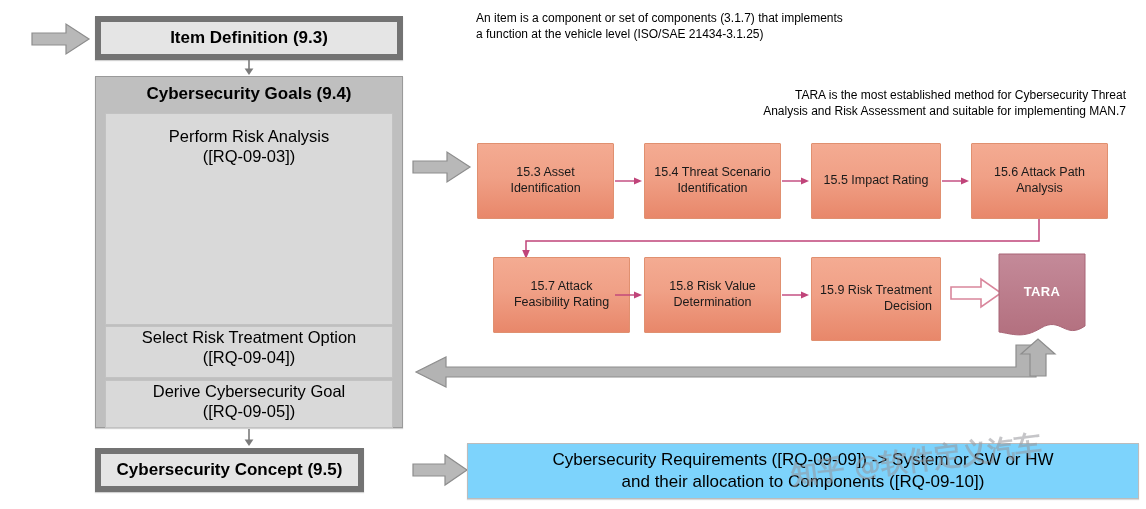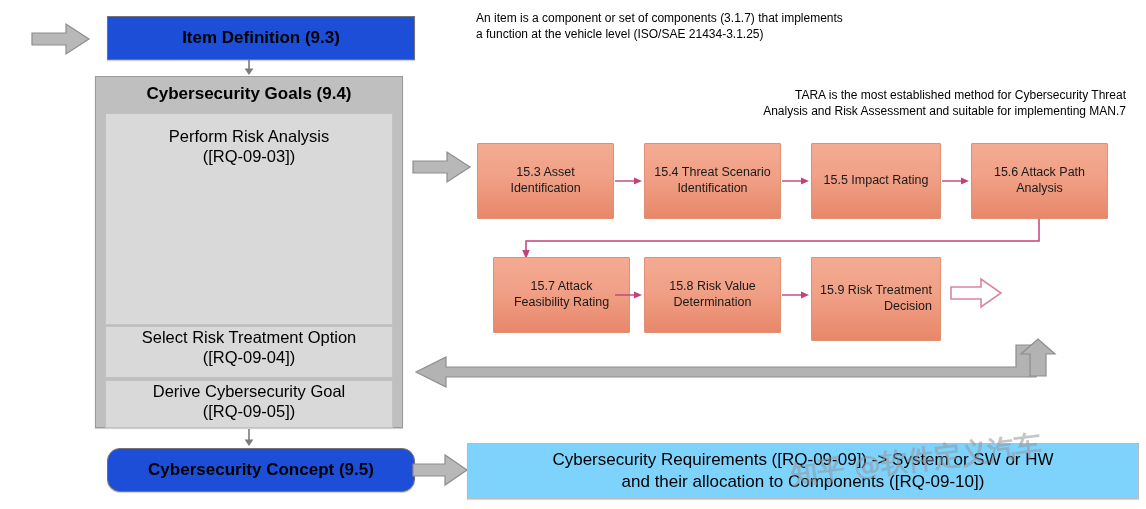--- a/index.html
+++ b/index.html
@@ -8,29 +8,28 @@
     font-family:"Liberation Sans","DejaVu Sans",sans-serif;
     color:#000;
   }
   #stage{position:absolute;left:0;top:0;width:1146px;height:509px;}
 
   
   .abs{position:absolute;box-sizing:border-box;}
 
   
   .proc-box{
-    background:#1d4ed8;
-    border:1px solid #737373;
+    background:#e5e5e5;
+    border:6px solid #737373;
     display:flex;align-items:center;justify-content:center;
     text-align:center;
     font-weight:bold;
     font-size:17px;
     color:#000;
     box-shadow:0 1px 1px rgba(0,0,0,.18);
-    margin-left:12px;
   }
   .group-box{
     background:#bfbfbf;
     border:1px solid #9a9a9a;
     box-shadow:0 1px 1px rgba(0,0,0,.18);
   }
   .group-title{
     position:absolute;left:0;top:0;right:0;height:34px;
     display:flex;align-items:center;justify-content:center;
     font-weight:bold;font-size:17px;color:#000;
@@ -134,21 +133,21 @@
       <div>Derive Cybersecurity Goal</div>
       <div>([RQ-09-05])</div>
     </div>
   </div>
 
   <svg class="abs" style="left:241px;top:429px;" width="18" height="20" viewBox="0 0 18 20">
     <path d="M8,0 L8,12" stroke="#7a7a7a" stroke-width="1.6" fill="none"></path>
     <path d="M8,17 L3.6,10.5 L12.4,10.5 Z" fill="#7a7a7a"></path>
   </svg>
 
-  <div class="abs proc-box" style="left:95px;top:448px;width:308px;height:44px;border-radius:13px;">
+  <div class="abs proc-box" style="left:95px;top:448px;width:269px;height:44px;">
     <span>Cybersecurity Concept (9.5)</span>
   </div>
 
   <div class="abs note" style="left:476px;top:10px;width:650px;">
     <div>An item is a component or set of components (3.1.7) that implements</div>
     <div>a function at the vehicle level (ISO/SAE 21434-3.1.25)</div>
   </div>
 
   <div class="abs note" style="left:476px;top:87px;width:650px;text-align:right;">
     <div>TARA is the most established method for Cybersecurity Threat</div>
@@ -235,20 +234,32 @@
     <div>
       <div>15.9 Risk Treatment</div>
       <div>Decision</div>
     </div>
   </div>
 
   <svg class="abs" style="left:949px;top:276px;" width="54" height="34" viewBox="0 0 54 34">
     <path d="M2,11 L32,11 L32,3 L52,17 L32,31 L32,23 L2,23 Z" fill="#ffffff" stroke="#d9869c" stroke-width="1.6"></path>
   </svg>
 
+  <div class="tara-shape" style="left:999px;top:254px;width:86px;height:90px;">
+    <svg width="86" height="90" viewBox="0 0 86 90">
+      <defs>
+        <linearGradient id="mauve" x1="0" y1="0" x2="0" y2="1">
+          <stop offset="0%" stop-color="#c48a99"></stop>
+          <stop offset="100%" stop-color="#b3707f"></stop>
+        </linearGradient>
+      </defs>
+      <path d="M0,0 L86,0 L86,72 C66,86 62,62 42,74 C24,85 14,80 0,78 Z" fill="url(#mauve)" stroke="#a86576" stroke-width="1"></path>
+    </svg>
+    <div class="tara-label">TARA</div>
+  </div>
 
   <svg class="abs" style="left:404px;top:345px;" width="640" height="58" viewBox="0 0 640 58">
     <path d="M612,0 L632,0 L632,32 L42,32 L42,42 L12,27 L42,12 L42,22 L612,22 Z" fill="#b3b3b3" stroke="#8d8d8d" stroke-width="1.2"></path>
   </svg>
 
   <svg class="abs" style="left:1018px;top:338px;" width="40" height="40" viewBox="0 0 40 40">
     <path d="M12,38 L12,16 L3,16 L20,1 L37,16 L28,16 L28,38 Z" fill="#b3b3b3" stroke="#8d8d8d" stroke-width="1.2"></path>
   </svg>
 
   <svg class="abs" style="left:411px;top:453px;" width="58" height="34" viewBox="0 0 58 34">

